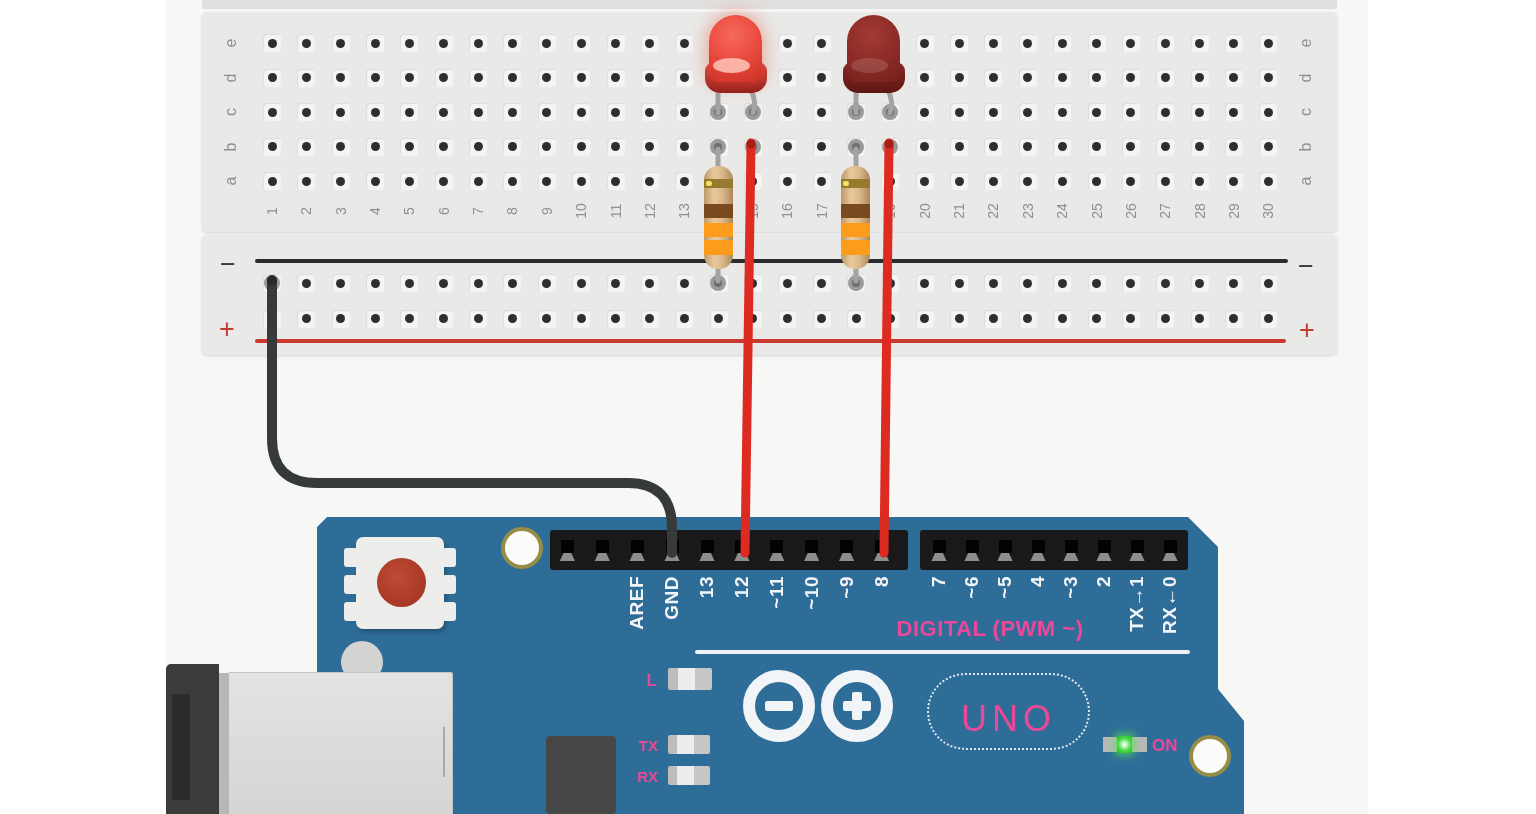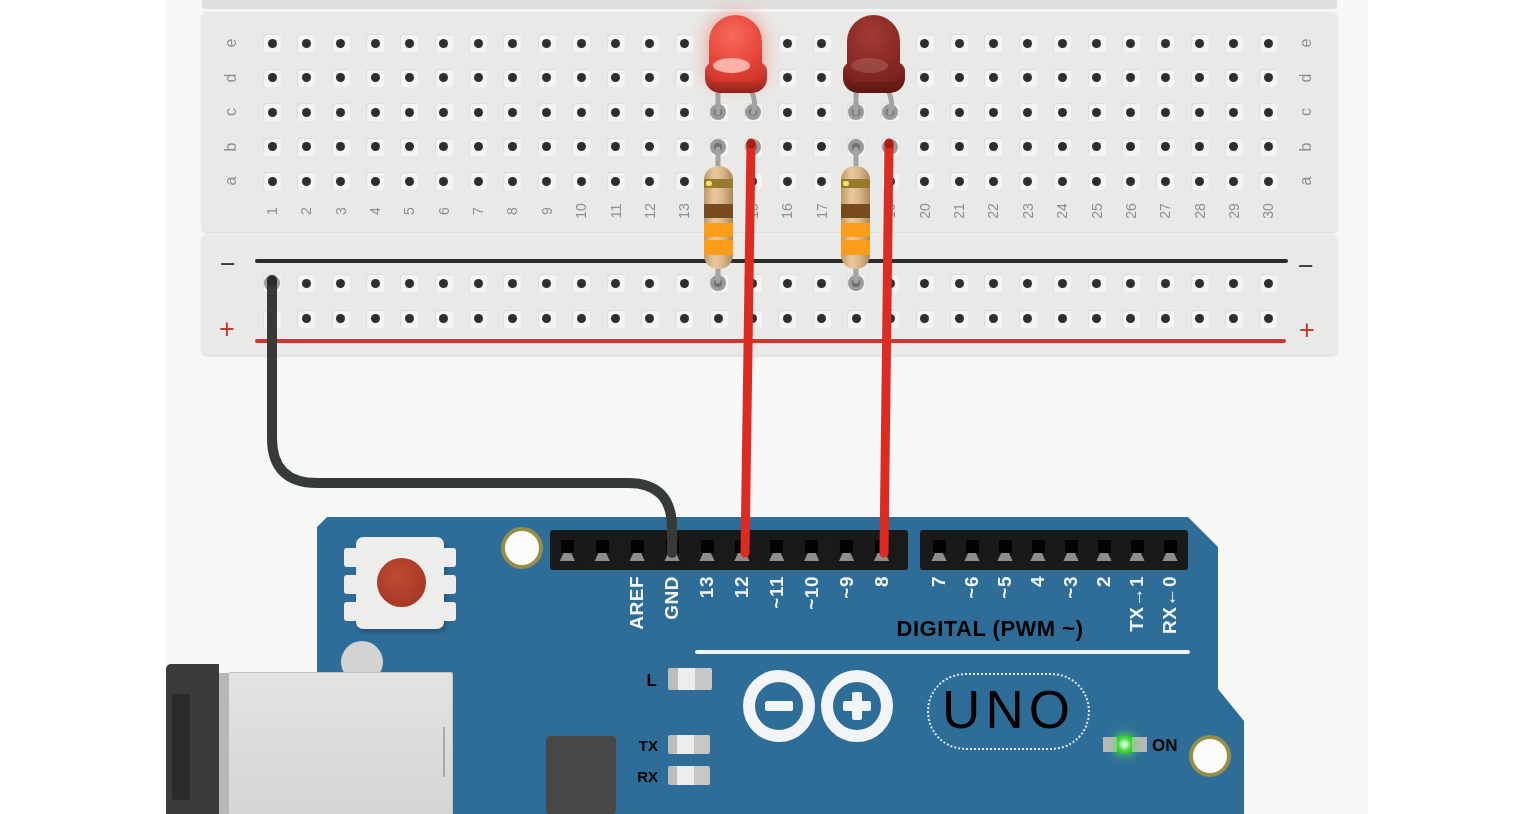--- a/index.html
+++ b/index.html
@@ -44,30 +44,30 @@
   #board{left:317px;top:517px;width:927px;height:297px;background:#2f6d99;
     clip-path:polygon(0 10px,10px 0,871px 0,901px 30px,901px 172px,927px 204px,927px 297px,0 297px);
     filter:drop-shadow(0 1px 2px rgba(0,0,0,.25));}
   .hstrip{position:absolute;height:40px;top:530px;background:#1a1a1a;border-radius:3px;}
   .socket{position:absolute;top:536px;width:27px;height:27px;background:#191919;}
   .socket .wedge{position:absolute;left:4px;bottom:2px;width:19px;height:9px;background:#8d8d8d;
     clip-path:polygon(10% 100%,90% 100%,68% 0,32% 0);}
   .socket .hole{position:absolute;left:7px;top:4px;width:13px;height:13px;background:#030303;}
   .pinlabel{position:absolute;width:90px;height:20px;line-height:20px;transform:rotate(-90deg);
     color:#f2f5f7;font-size:19px;font-weight:bold;text-align:right;letter-spacing:.5px;white-space:nowrap;}
-  .silk{color:#000000;font-weight:bold;}
+  .silk{color:#ec4899;font-weight:bold;}
   #digital-caption{left:868px;top:616px;width:244px;text-align:center;font-size:22px;letter-spacing:.5px;}
   #silk-line{left:695px;top:650px;width:495px;height:4px;background:#f0f3f5;border-radius:2px;}
   .ledbar{position:absolute;border-radius:2px;background:linear-gradient(90deg,#bdbdbc 0 22%,#ededec 22% 62%,#c7c7c6 62%);}
   #logo-svg{left:742px;top:663px;}
   #arduino-text{left:733px;top:757px;width:188px;text-align:center;font-family:"DejaVu Sans Mono",monospace;
     font-size:29px;letter-spacing:3px;}
   #uno-box{left:927px;top:673px;width:159px;height:73px;border:2px dotted rgba(255,255,255,.85);
     border-radius:38px;text-align:center;}
-  #uno-text{width:100%;margin-top:9px;font-size:53px;font-weight:400;letter-spacing:5px;line-height:52px;}
+  #uno-text{width:100%;margin-top:18px;font-size:36px;font-weight:400;letter-spacing:5px;line-height:52px;}
   #on-bar{left:1103px;top:737px;width:44px;height:15px;background:#b9b9b8;}
   #on-green{left:1117px;top:736px;width:15px;height:17px;
     background:radial-gradient(circle,#eaffea 10%,#46dc46 55%,#2cb42c 100%);box-shadow:0 0 9px 2px rgba(80,230,80,.8);}
   #on-label{left:1152px;top:736px;font-size:17px;}
   #reset-btn{left:356px;top:537px;width:88px;height:92px;background:#ededec;border-radius:7px;
     box-shadow:2px 3px 5px rgba(0,0,0,.25);}
   .btn-tab{position:absolute;width:14px;height:19px;background:#ededec;border-radius:3px;}
   #reset-cap{left:377px;top:558px;width:49px;height:49px;border-radius:50%;
     background:radial-gradient(circle at 42% 38%,#bf4a35,#a63824 75%,#932e1c);}
   .mount-hole{position:absolute;width:34px;height:34px;border-radius:50%;background:#fcfcfb;border:4px solid #968d46;}

